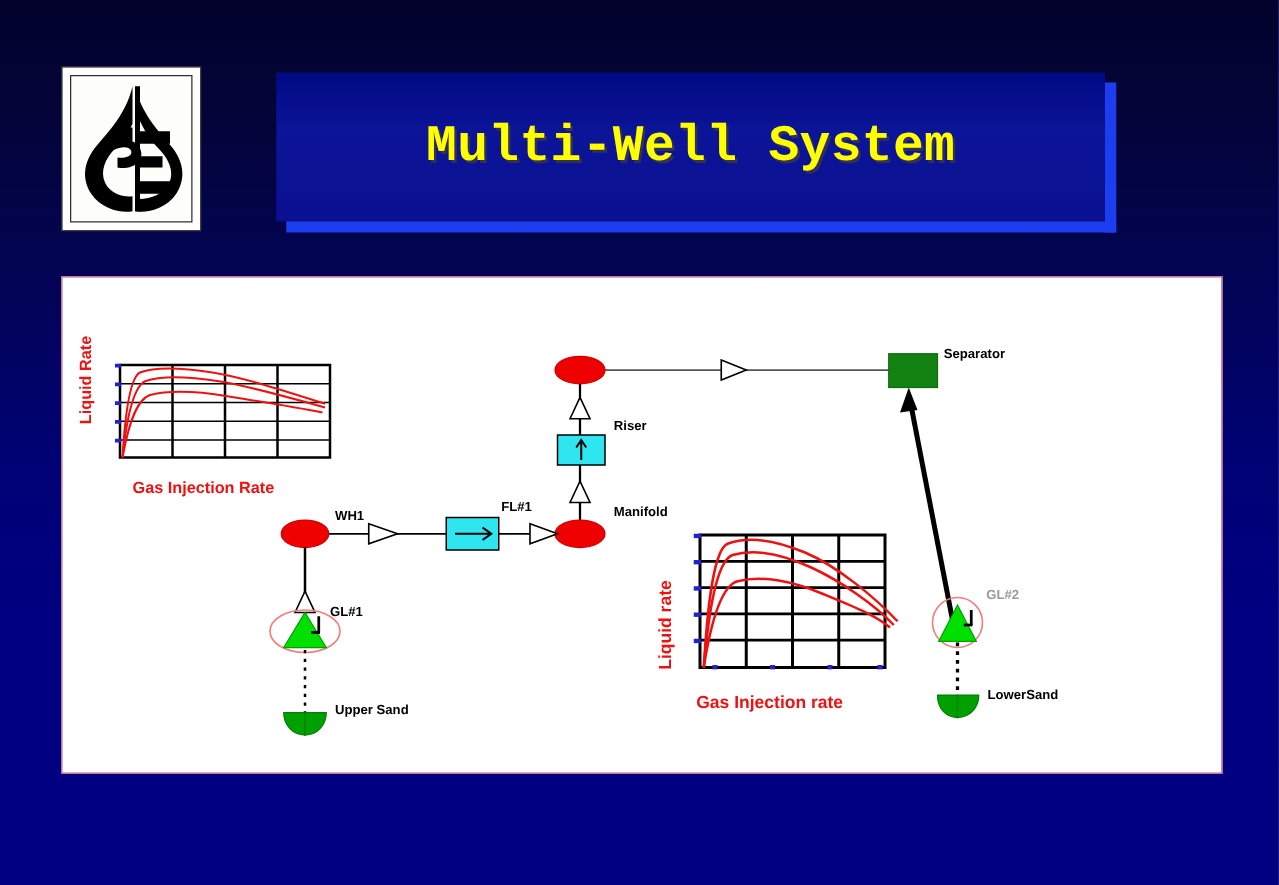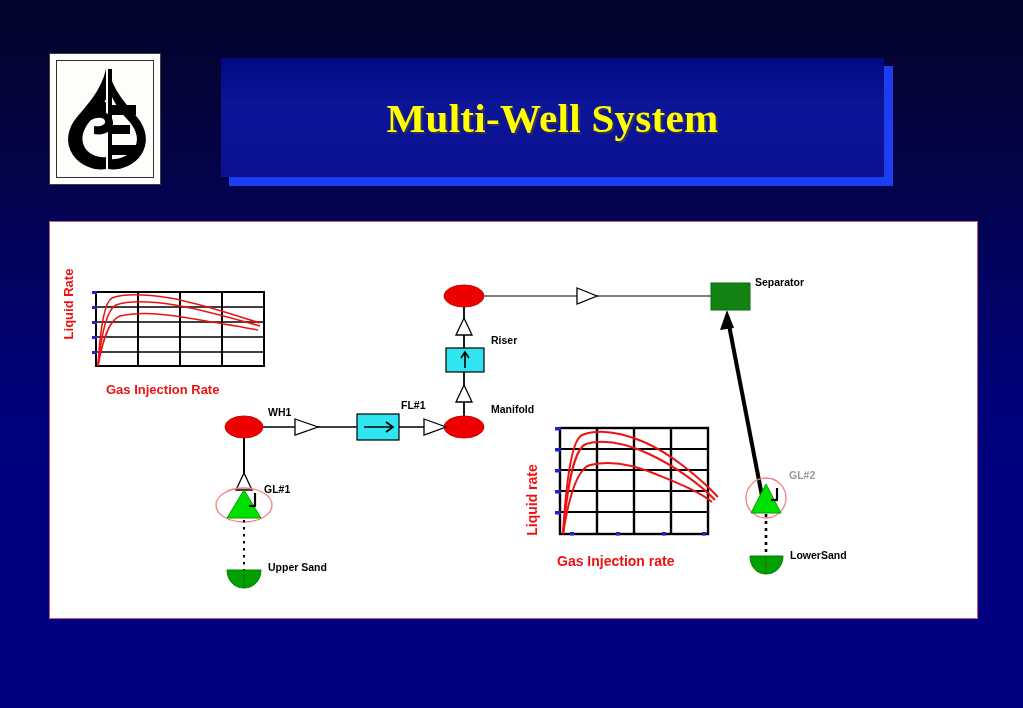--- a/index.html
+++ b/index.html
@@ -76,21 +76,21 @@
     width: 100%;
     height: 100%;
     display: flex;
     align-items: center;
     justify-content: center;
     color: #ffff00;
     font-size: 41px;
     font-weight: bold;
     letter-spacing: 0.3px;
     text-shadow: 2px 2px 0 #30305a;
-    font-family: Liberation Serif, serif;
+    font-family: Liberation Mono, monospace;
   }
 
   
   #panel {
     position: absolute;
     left: 49px;
     top: 221px;
     width: 929px;
     height: 398px;
     background: #ffffff;

